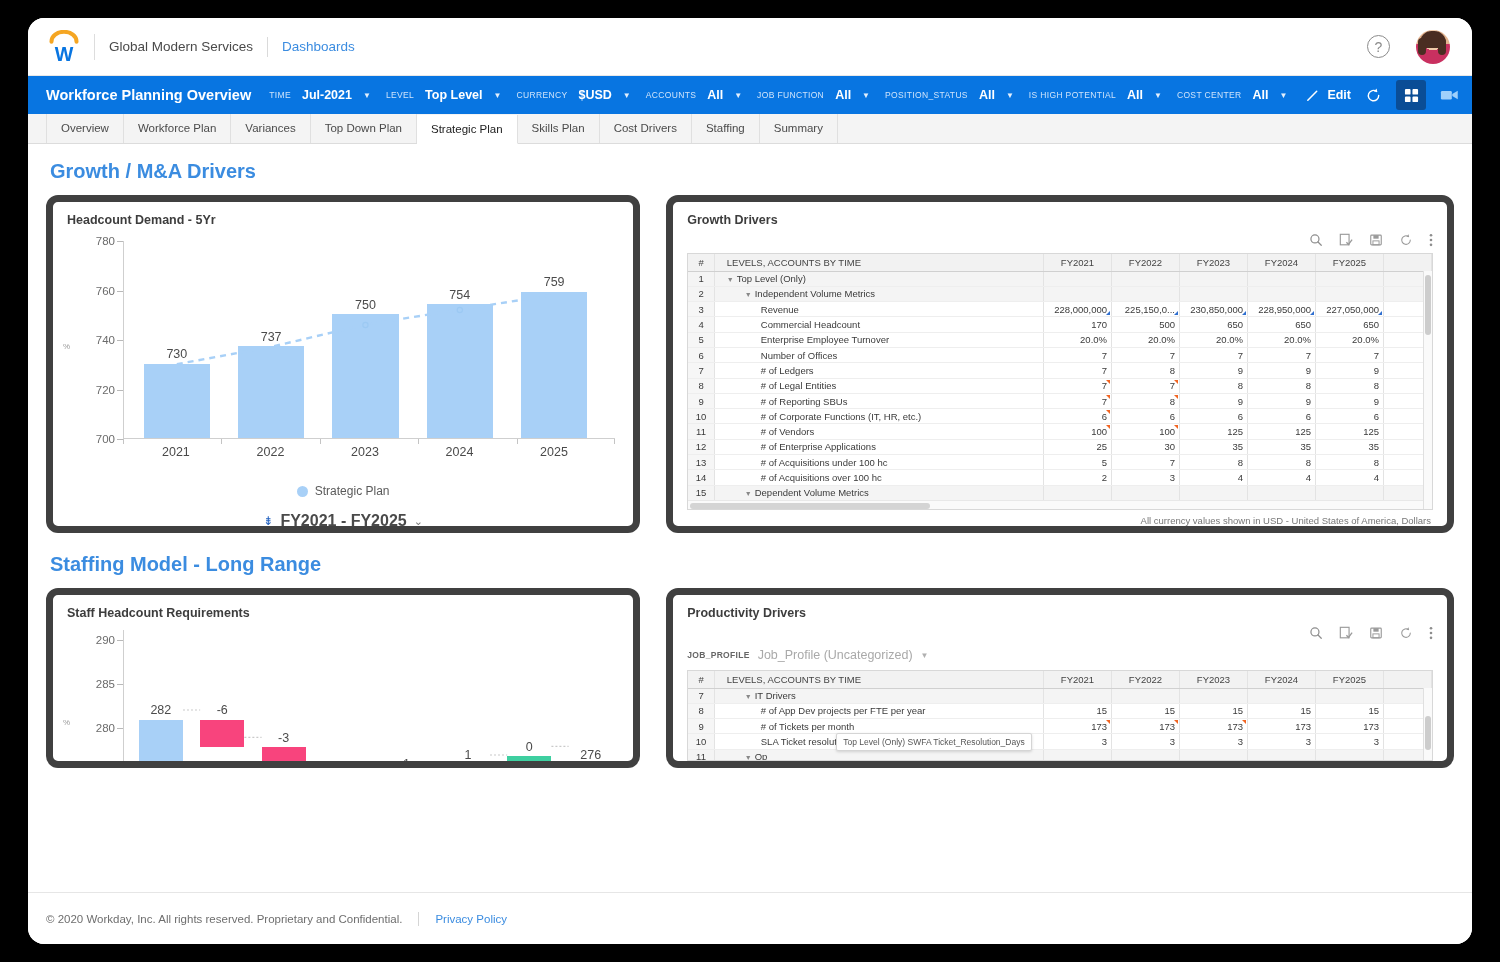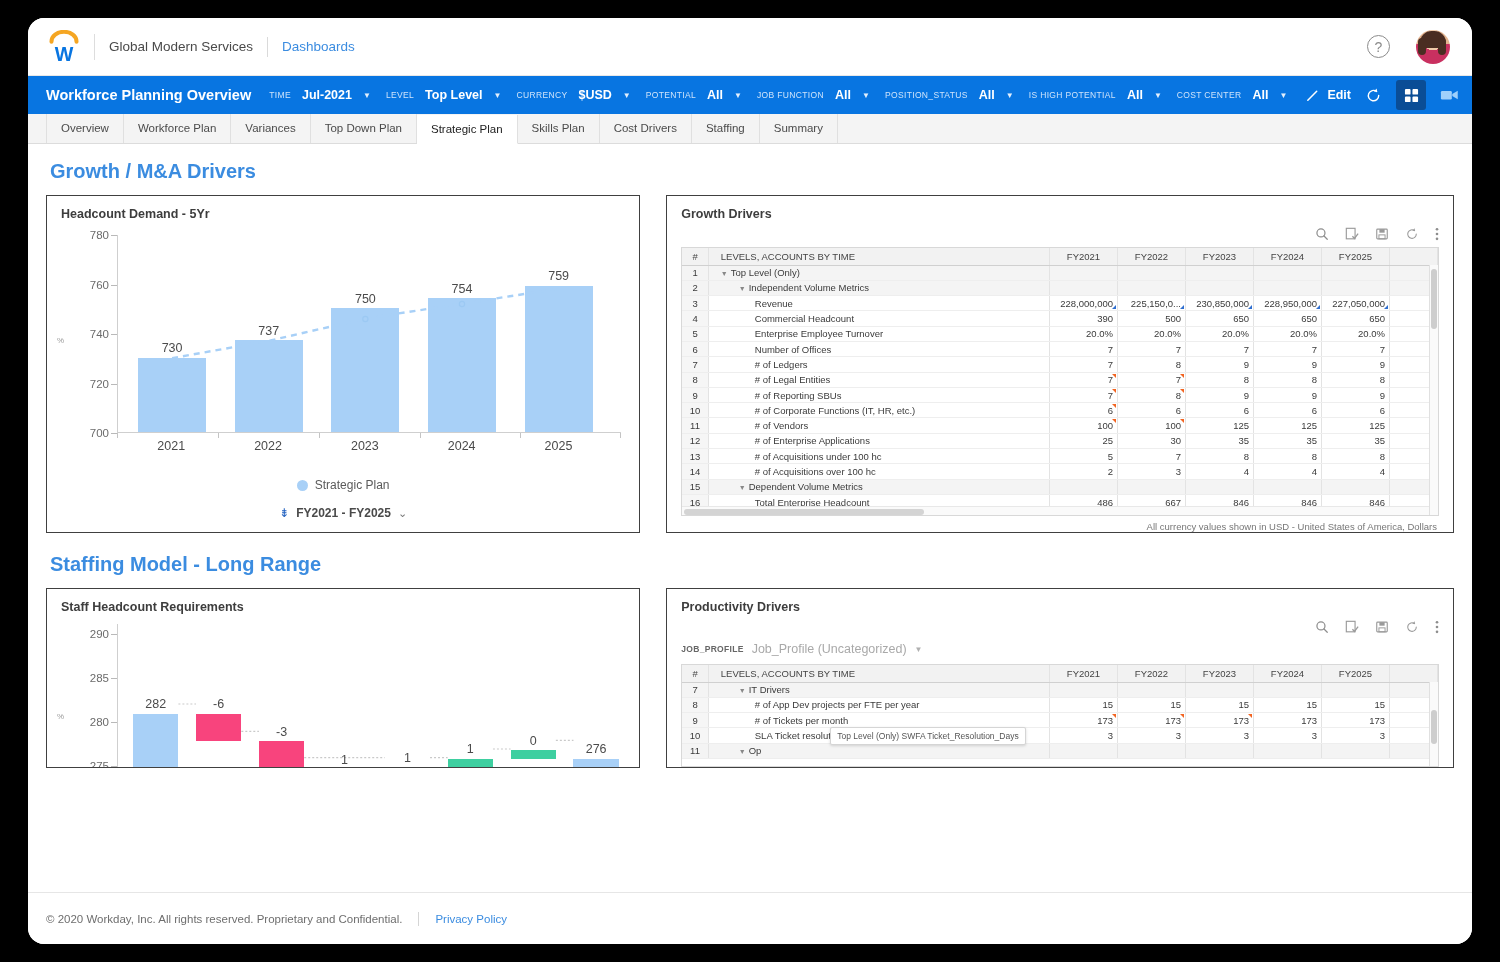--- a/index.html
+++ b/index.html
@@ -86,21 +86,21 @@
   .tab:first-child{ border-left:1px solid #e0e0e0; }
   .tab.active { background:#fff; color:#222; border-bottom:1px solid #fff; margin-bottom:-1px; }
 
   
   .page { padding: 14px 18px 0 18px; height: 808px; overflow:hidden; position:relative;}
   .sect-title { font-size:20px; color:#3b8ce0; font-weight:bold; margin: 2px 0 12px 4px; }
   .sect-title.second { margin-top:20px; }
   .row2 { display:flex; gap:26px; }
 
   .card {
-    border:1px solid #404040; background:#fff; border-radius:0;
+    border:7px solid #404040; background:#fff; border-radius:12px;
     position:relative;
   }
   .card-hd { font-size:12.5px; font-weight:bold; color:#3d3d3d; padding:11px 0 0 14px;}
 
   
   .chart-card { width:596px; height:338px; }
   .chart-card.lower { height:180px; overflow:hidden; }
   .chart-area { position:relative; width:100%; height:225px; margin-top:6px;}
   .yaxis { position:absolute; left:0; top:0; width:70px; height:100%; }
   .ytick { position:absolute; right:8px; font-size:11.5px; color:#6b6b6b; transform:translateY(-50%);}
@@ -111,21 +111,21 @@
   .bar { position:absolute; bottom:0; background:#a8d0f7; }
   .bar.down { background:#f8447d; }
   .bar.up { background:#3ecfa0; }
   .bar-lbl { position:absolute; font-size:12.5px; color:#4b4b4b; text-align:center; transform:translateX(-50%);}
   .xcat { position:absolute; top:6px; font-size:12.5px; color:#4a4a4a; transform:translateX(-50%);}
   .xtick{ position:absolute; top:0; width:1px; height:5px; background:#c4c4c4;}
   .legend { display:flex; justify-content:center; align-items:center; gap:7px; margin-top:26px;}
   .legend .dot{ width:11px;height:11px;border-radius:50%;background:#a8d0f7;}
   .legend .t{ font-size:12px; color:#5a5a5a;}
   .periodsel{ display:flex; justify-content:center; align-items:center; gap:7px; margin-top:14px; cursor:pointer;}
-  .periodsel .t{ font-size:12px;font-weight:bold;color:#4a4a4a;}
+  .periodsel .t{ font-size:16px;font-weight:bold;color:#4a4a4a;}
   .pin{ color:#1f5fbf; font-size:12px;}
 
   
   .tbl-card { width:790px; height:338px; display:flex; flex-direction:column;}
   .tbl-card.lower{ height:180px; overflow:hidden;}
   .tbl-tools { display:flex; justify-content:flex-end; align-items:center; gap:16px;
                padding:6px 14px 6px 0; }
   .tbl-tools svg{ cursor:pointer; }
   .jp-row { display:flex; align-items:center; gap:8px; padding:2px 0 8px 14px;}
   .jp-k { font-size:8.5px; letter-spacing:.3px; color:#666; font-weight:bold;}
@@ -206,21 +206,21 @@
       <span class="k">LEVEL</span>
       <span class="v">Top Level</span>
       <span class="caret">▼</span>
     </div>
     <div class="filt">
       <span class="k">CURRENCY</span>
       <span class="v">$USD</span>
       <span class="caret">▼</span>
     </div>
     <div class="filt">
-      <span class="k">POTENTIAL</span>
+      <span class="k">ACCOUNTS</span>
       <span class="v">All</span>
       <span class="caret">▼</span>
     </div>
     <div class="filt">
       <span class="k">JOB FUNCTION</span>
       <span class="v">All</span>
       <span class="caret">▼</span>
     </div>
     <div class="filt">
       <span class="k">POSITION_STATUS</span>
@@ -411,21 +411,21 @@
                   <td class="c-val cellwrapB" style="position: relative;">228,000,000</td>
                   <td class="c-val cellwrapB" style="position: relative;">225,150,0...</td>
                   <td class="c-val cellwrapB" style="position: relative;">230,850,000</td>
                   <td class="c-val cellwrapB" style="position: relative;">228,950,000</td>
                   <td class="c-val cellwrapB" style="position: relative;">227,050,000</td>
                   <td class="c-pad"></td>
                 </tr>
                 <tr>
                   <td class="c-num">4</td>
                   <td class="c-lbl ind2">Commercial Headcount</td>
-                  <td class="c-val" style="position: relative;">390</td>
+                  <td class="c-val" style="position: relative;">170</td>
                   <td class="c-val" style="position: relative;">500</td>
                   <td class="c-val" style="position: relative;">650</td>
                   <td class="c-val" style="position: relative;">650</td>
                   <td class="c-val" style="position: relative;">650</td>
                   <td class="c-pad"></td>
                 </tr>
                 <tr>
                   <td class="c-num">5</td>
                   <td class="c-lbl ind2">Enterprise Employee Turnover</td>
                   <td class="c-val" style="position: relative;">20.0%</td>

